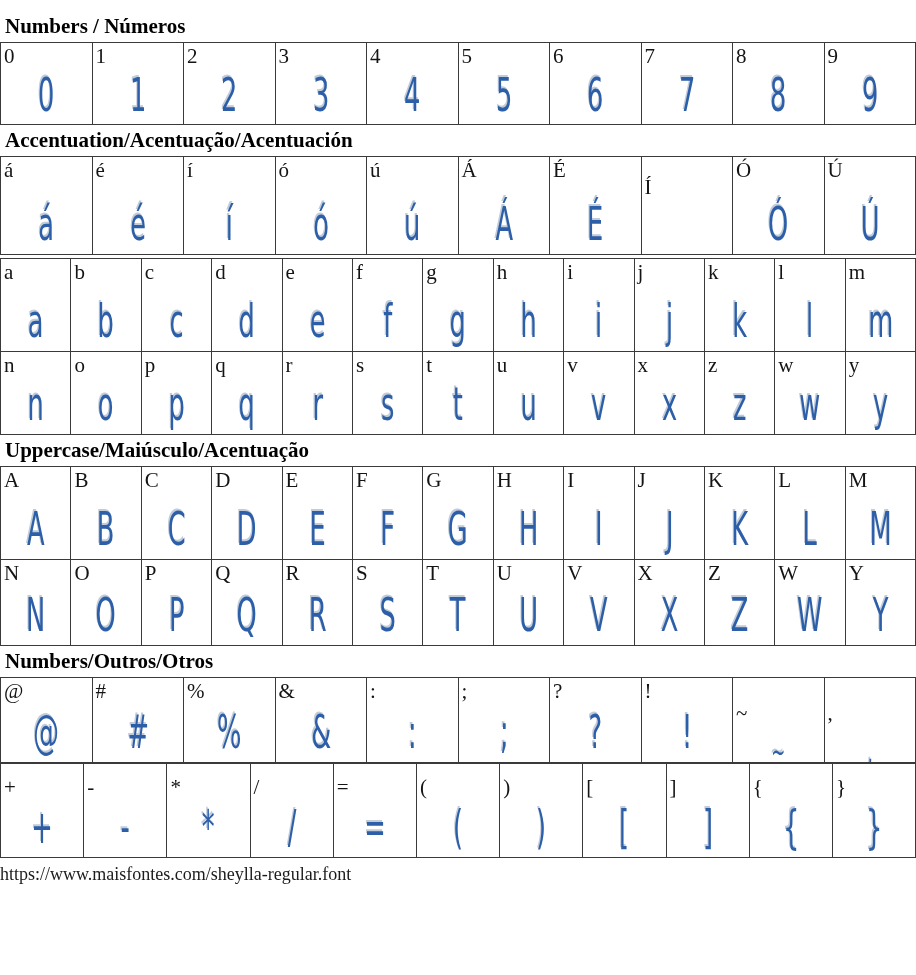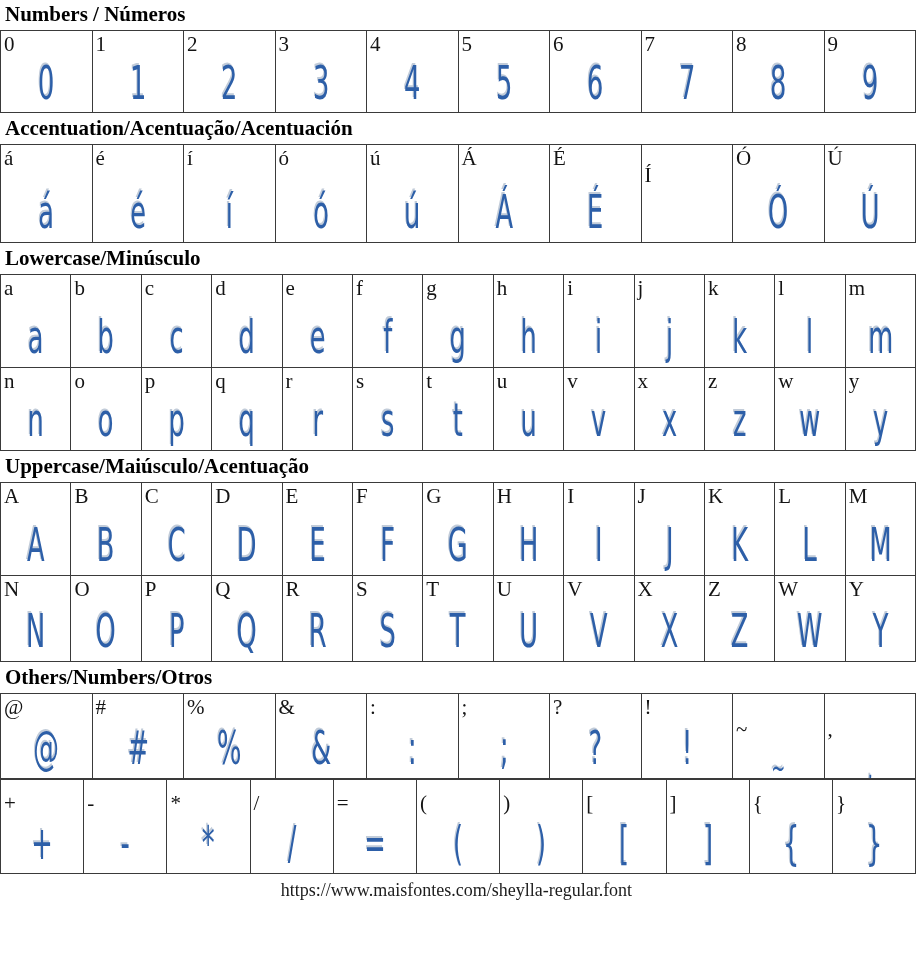--- a/index.html
+++ b/index.html
@@ -11,21 +11,21 @@
   *{box-sizing:border-box;}
   html,body{margin:0;padding:0;background:#ffffff;}
   body{
     width:916px;height:975px;
     font-family:"Liberation Serif","DejaVu Serif",serif;
     color:var(--ink);
     padding-top:2px;
     overflow:hidden;
   }
   .section{margin-top:3px;}
-  .section:first-child{margin-top:0;}
+  .section:first-child{margin-top:12px;}
   .sec-title{
     margin:0 0 4px 5px;
     font-size:21px;
     line-height:24px;
     font-weight:bold;
     color:#000;
   }
   .tbl{
     border:1px solid var(--border);
     width:916px;
@@ -78,21 +78,21 @@
   .tbl.others.r0 .cell{height:84px;}
   .tbl.others.r1 .cell{height:93px;}
   .tbl.others.r1 .ref{padding-top:10px;height:37px;}
   
   .cell.no-glyph .glyph{visibility:hidden;}
   .cell.ref-low .ref{padding-top:17px;height:44px;}
   .cell.ref-mid .ref{padding-top:22px;height:49px;}
   .cell.glyph-small .glyph{font-size:30px;}
   .url-caption{
     margin-top:5px;
-    text-align:center;
+    text-align:left;
     padding-right:3px;
     font-size:18px;
     line-height:22px;
     color:#1c1c1c;
   }
 </style>
 </head>
 <body>
 
 <div class="page">
@@ -185,21 +185,20 @@
               <span class="glyph">Ó</span>
             </div>
             <div class="cell">
               <span class="ref">Ú</span>
               <span class="glyph">Ú</span>
             </div>
           </div>
         </div>
       </div>
       <div class="section">
-        <h2 class="sec-title">Lowercase/Minúsculo</h2>
         <div class="tbl lowercase r0">
           <div class="row">
             <div class="cell">
               <span class="ref">a</span>
               <span class="glyph">a</span>
             </div>
             <div class="cell">
               <span class="ref">b</span>
               <span class="glyph">b</span>
             </div>
@@ -411,21 +410,21 @@
               <span class="glyph">W</span>
             </div>
             <div class="cell">
               <span class="ref">Y</span>
               <span class="glyph">Y</span>
             </div>
           </div>
         </div>
       </div>
       <div class="section">
-        <h2 class="sec-title">Others/Numbers/Otros</h2>
+        <h2 class="sec-title">Numbers/Outros/Otros</h2>
         <div class="tbl others r0">
           <div class="row">
             <div class="cell">
               <span class="ref">@</span>
               <span class="glyph">@</span>
             </div>
             <div class="cell">
               <span class="ref">#</span>
               <span class="glyph">#</span>
             </div>

